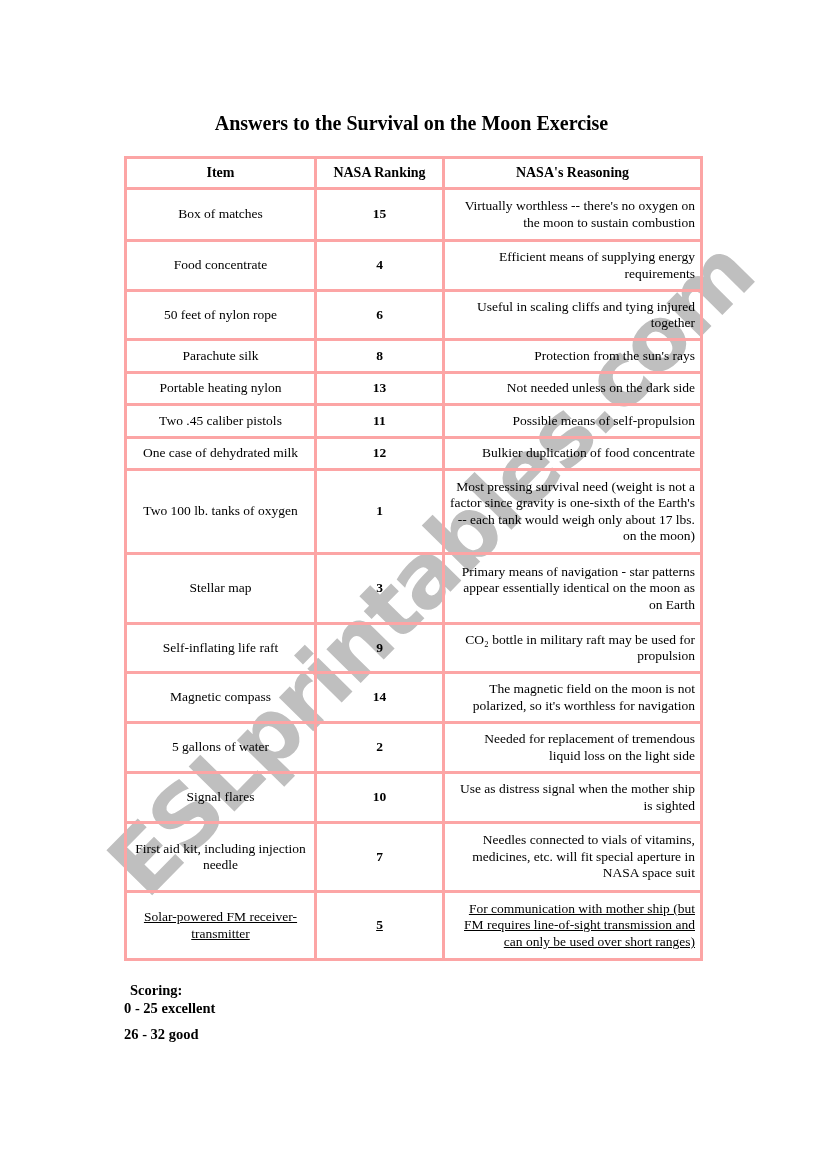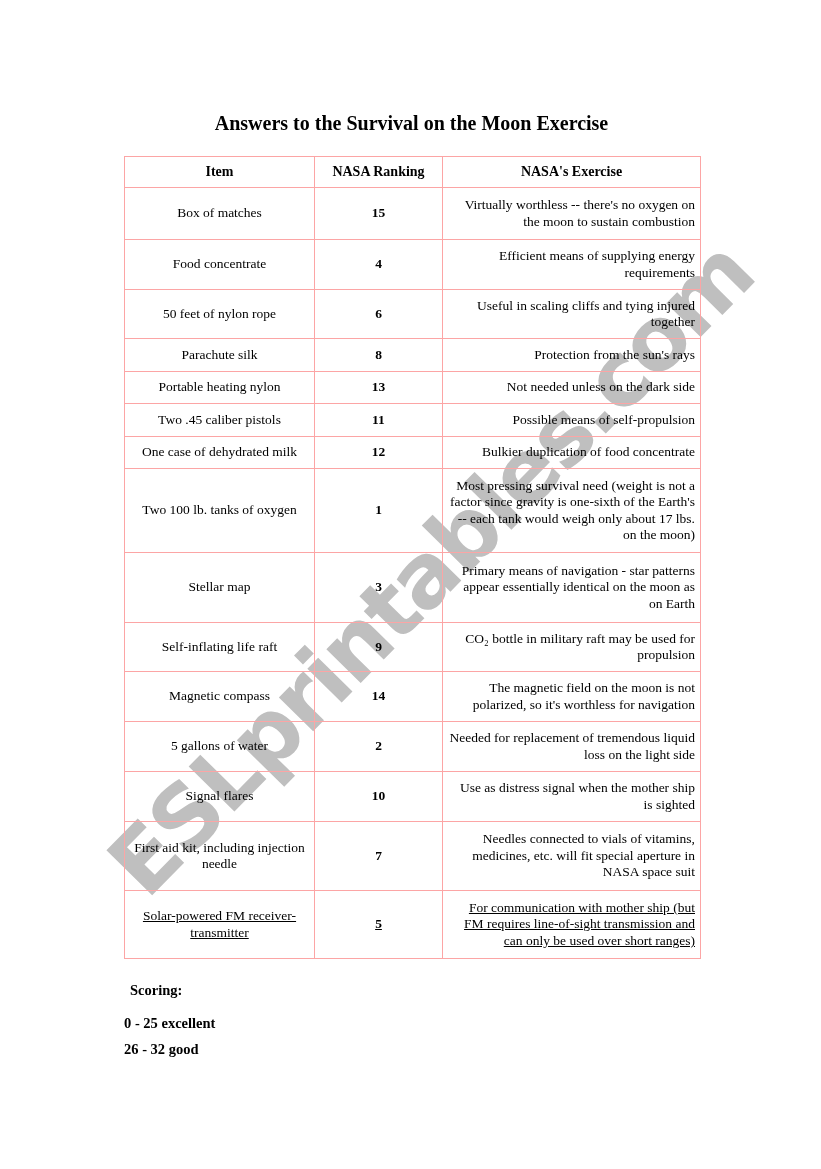--- a/index.html
+++ b/index.html
@@ -46,21 +46,21 @@
     position:absolute;
     top:156px; left:124px;
     width:576px;
     border-collapse:collapse;
     table-layout:fixed;
     font-size:13.5px;
     line-height:16.5px;
     background:transparent;
   }
   .answers-table th, .answers-table td {
-    border:1px solid #fca5a5;
+    border:3px solid #fca5a5;
     padding:2px 5px;
     vertical-align:middle;
     background:transparent;
     overflow:hidden;
   }
   .answers-table col.col-item   { width:190px; }
   .answers-table col.col-rank   { width:128px; }
   .answers-table col.col-reason { width:258px; }
 
   .answers-table thead th {
@@ -88,21 +88,21 @@
   .answers-table tbody tr:nth-child(13) { height:50px; }
   .answers-table tbody tr:nth-child(14) { height:69px;padding-left:8px; }
   .answers-table tbody tr:nth-child(15) { height:68px;text-decoration:underline; }
 
   .scoring {
     position:absolute;
     top:982px; left:124px;
     font-weight:bold;
     font-size:14.5px;
   }
-  .scoring-heading { padding-left:6px; margin-bottom:16px; }
+  .scoring-heading { padding-left:6px; margin-bottom:1px; }
   .scoring-line { margin-bottom:9px; }
 </style>
 </head>
 <body>
 
 <div class="page">
 
   <div class="watermark">ESLprintables.com</div>
 
   <div class="content">
@@ -112,21 +112,21 @@
     <table class="answers-table">
       <colgroup>
         <col class="col-item">
           <col class="col-rank">
           <col class="col-reason">
       </colgroup>
       <thead>
         <tr>
           <th>Item</th>
           <th>NASA Ranking</th>
-          <th>NASA's Exercise</th>
+          <th>NASA's Reasoning</th>
         </tr>
       </thead>
       <tbody>
         <tr>
           <td class="c-item">Box of matches</td>
           <td class="c-rank">15</td>
           <td class="c-reason">Virtually worthless -- there's no oxygen on the moon to sustain combustion</td>
         </tr>
         <tr>
           <td class="c-item">Food concentrate</td>

